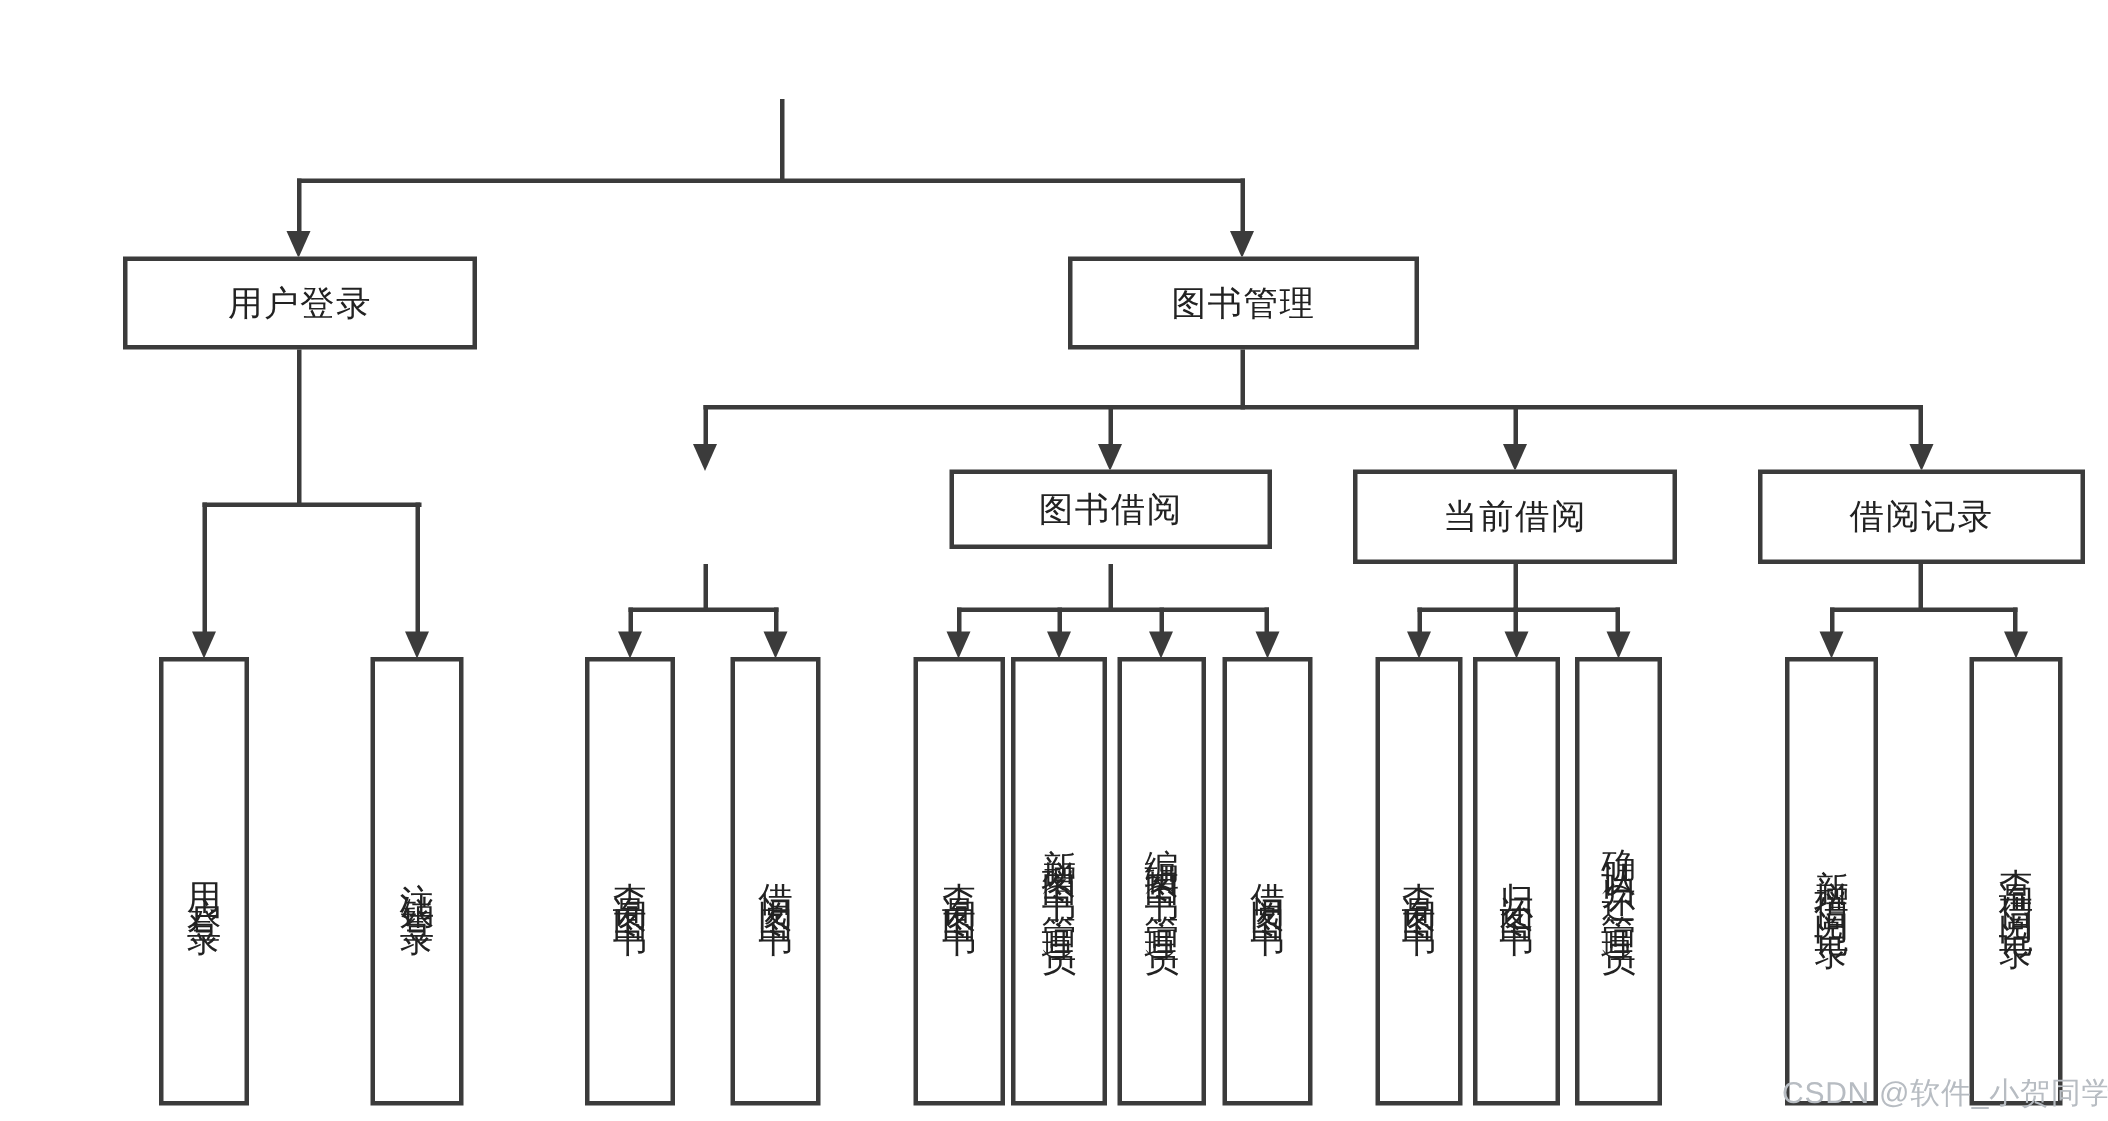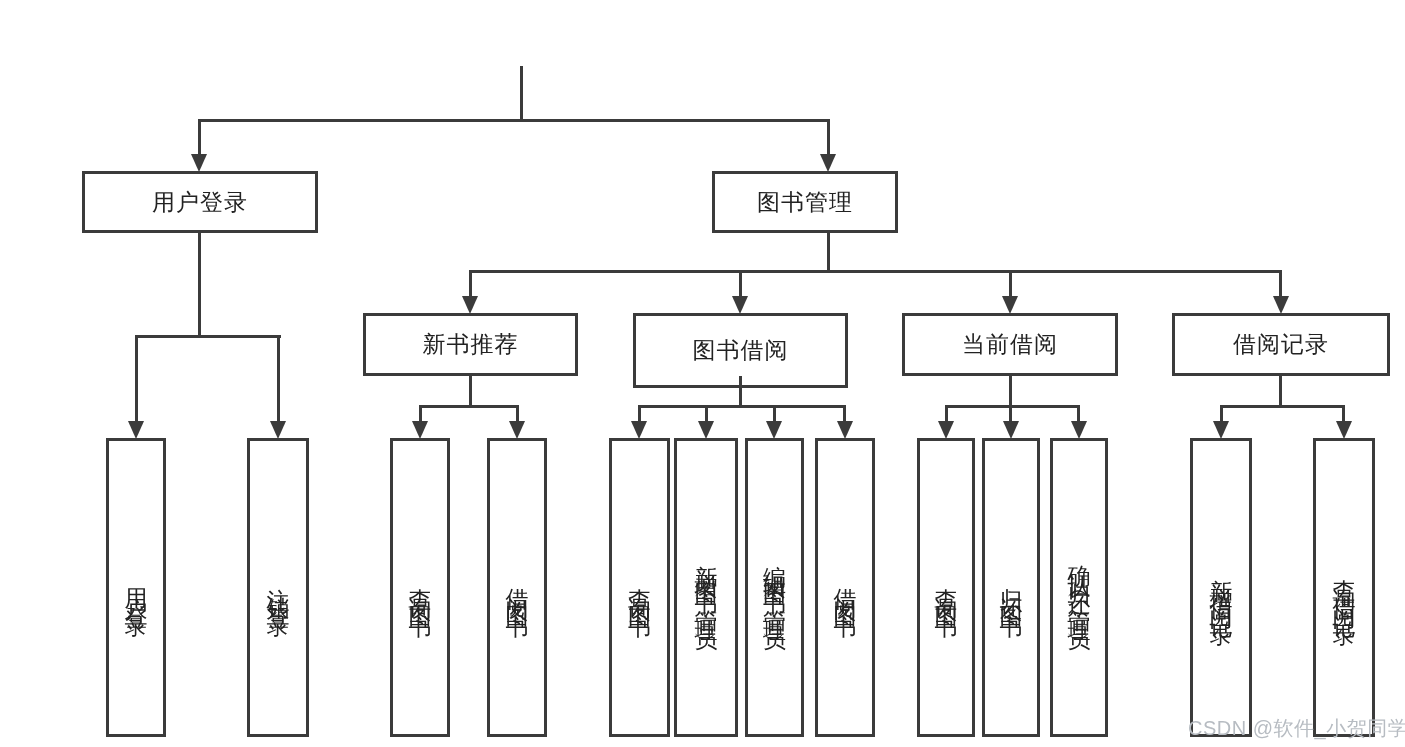--- a/index.html
+++ b/index.html
@@ -67,21 +67,21 @@
   <div class="vline" style="left:520px;top:66px;width:3px;height:55px;"></div>
   <div class="hline" style="left:198px;top:119px;width:632px;height:3px;"></div>
   <div class="vline" style="left:198px;top:119px;width:3px;height:36px;"></div>
   <div class="arrow" style="left:191px;top:154px;"></div>
   <div class="vline" style="left:827px;top:119px;width:3px;height:36px;"></div>
   <div class="arrow" style="left:820px;top:154px;"></div>
 
   <div class="box" style="left:82px;top:171px;width:236px;height:62px;">
     <span>用户登录</span>
   </div>
-  <div class="box" style="left:712px;top:171px;width:186px;height:62px;">
+  <div class="box" style="left:712px;top:171px;width:234px;height:62px;">
     <span>图书管理</span>
   </div>
 
   <div class="vline" style="left:198px;top:233px;width:3px;height:104px;"></div>
   <div class="hline" style="left:135px;top:335px;width:146px;height:3px;"></div>
   <div class="vline" style="left:135px;top:335px;width:3px;height:87px;"></div>
   <div class="arrow" style="left:128px;top:421px;"></div>
   <div class="vline" style="left:277px;top:335px;width:3px;height:87px;"></div>
   <div class="arrow" style="left:270px;top:421px;"></div>
 
@@ -89,24 +89,21 @@
   <div class="hline" style="left:469px;top:270px;width:813px;height:3px;"></div>
   <div class="vline" style="left:469px;top:270px;width:3px;height:28px;"></div>
   <div class="arrow" style="left:462px;top:296px;"></div>
   <div class="vline" style="left:739px;top:270px;width:3px;height:28px;"></div>
   <div class="arrow" style="left:732px;top:296px;"></div>
   <div class="vline" style="left:1009px;top:270px;width:3px;height:28px;"></div>
   <div class="arrow" style="left:1002px;top:296px;"></div>
   <div class="vline" style="left:1279px;top:270px;width:3px;height:28px;"></div>
   <div class="arrow" style="left:1273px;top:296px;"></div>
 
-  <div class="box" style="left:363px;top:313px;width:215px;height:63px;">
-    <span>新书推荐</span>
-  </div>
-  <div class="box" style="left:633px;top:313px;width:215px;height:75px;font-family:Liberation Serif, serif;">
+  <div class="box" style="left:633px;top:313px;width:215px;height:53px;font-family:Liberation Serif, serif;">
     <span>图书借阅</span>
   </div>
   <div class="box" style="left:902px;top:313px;width:216px;height:63px;">
     <span>当前借阅</span>
   </div>
   <div class="box" style="left:1172px;top:313px;width:218px;height:63px;">
     <span>借阅记录</span>
   </div>
 
   <div class="vline" style="left:469px;top:376px;width:3px;height:31px;"></div>

